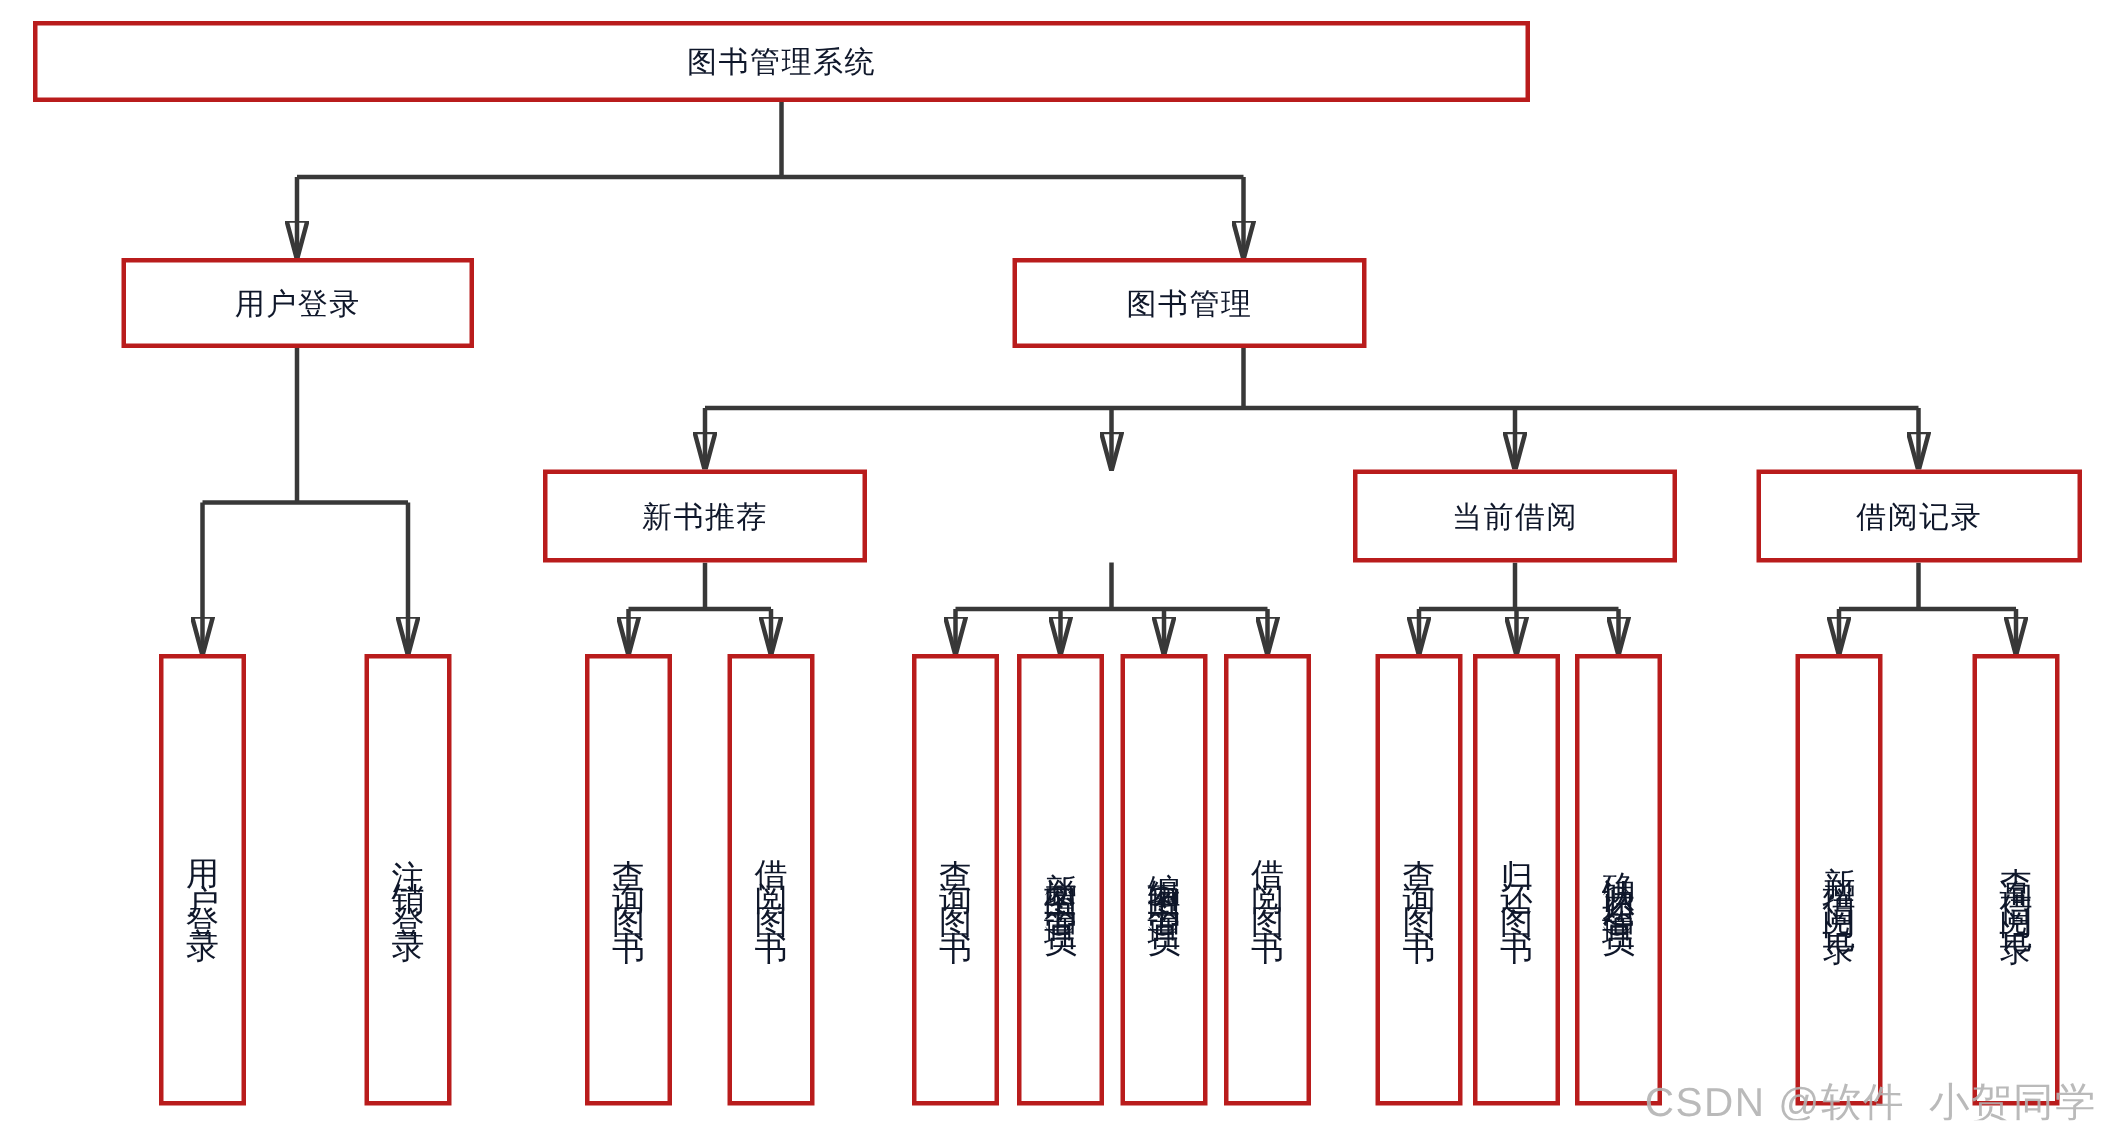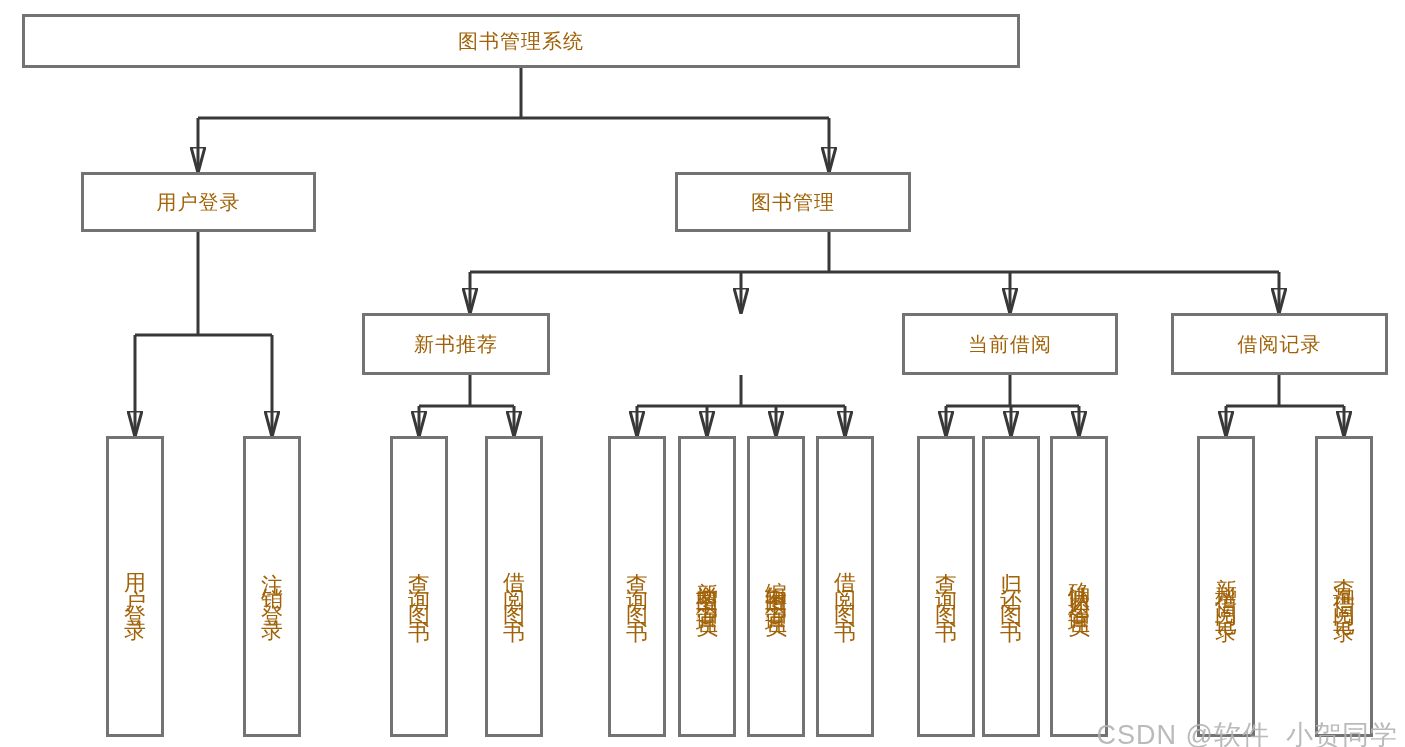--- a/index.html
+++ b/index.html
@@ -7,25 +7,25 @@
     position:relative;
     width:1405px;height:747px;
     background:#ffffff;
     font-family:"Liberation Sans","DejaVu Sans",sans-serif;
     overflow:hidden;
   }
   .node{
     position:absolute;
     box-sizing:border-box;
     background:#ffffff;
-    border:3px solid #737373;
+    border:3px solid #b91c1c;
     display:flex;
     align-items:center;
     justify-content:center;
-    color:#a16207;
+    color:#0f172a;
     font-size:20px;
     letter-spacing:1px;
     z-index:2;
   }
   .leaf{
     top:436px;
     width:58px;
     height:301px;
   }
   .leaf span{
@@ -116,21 +116,21 @@
     <span>图书管理系统</span>
   </div>
 
   <div class="node" style="left:81px;top:172px;width:235px;height:60px;">
     <span>用户登录</span>
   </div>
   <div class="node" style="left:675px;top:172px;width:236px;height:60px;">
     <span>图书管理</span>
   </div>
 
-  <div class="node" style="left:362px;top:313px;width:188px;height:62px;">
+  <div class="node" style="left:362px;top:313px;width:216px;height:62px;">
     <span>新书推荐</span>
   </div>
   <div class="node" style="left:902px;top:313px;width:216px;height:62px;align-items:center;">
     <span>当前借阅</span>
   </div>
   <div class="node" style="left:1171px;top:313px;width:217px;height:62px;">
     <span>借阅记录</span>
   </div>
 
   <div class="node leaf" style="left:106px;">

